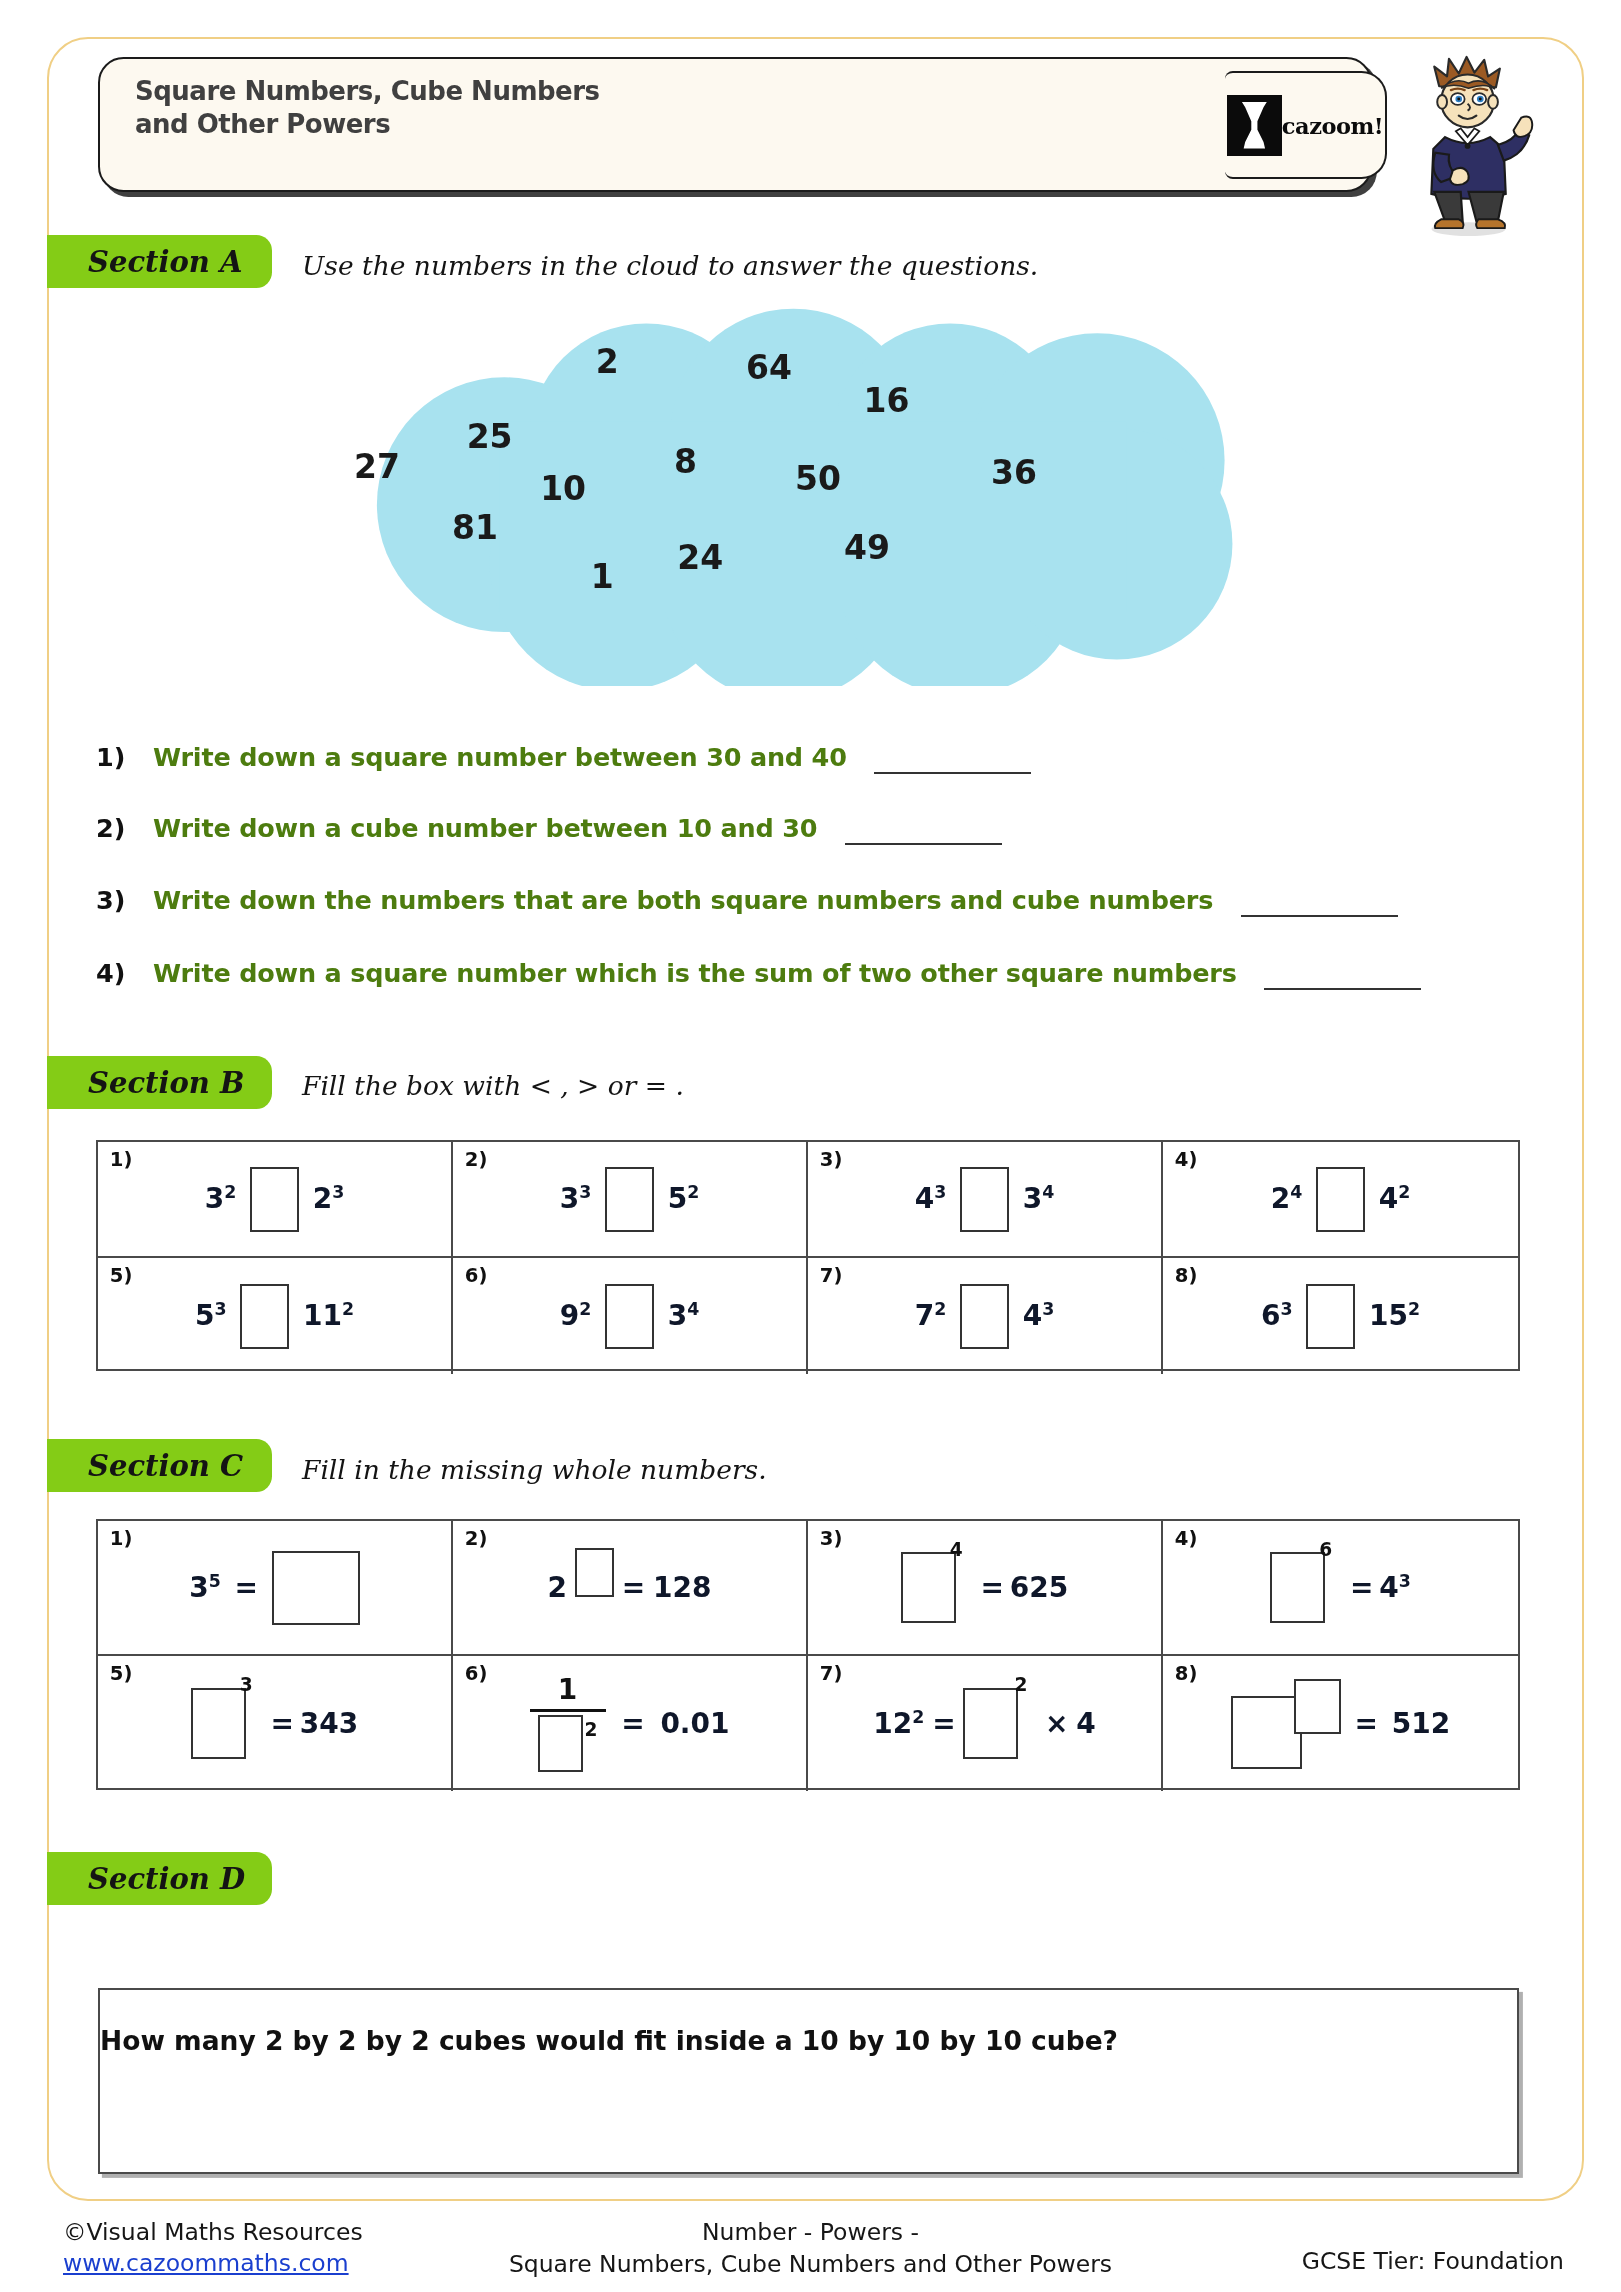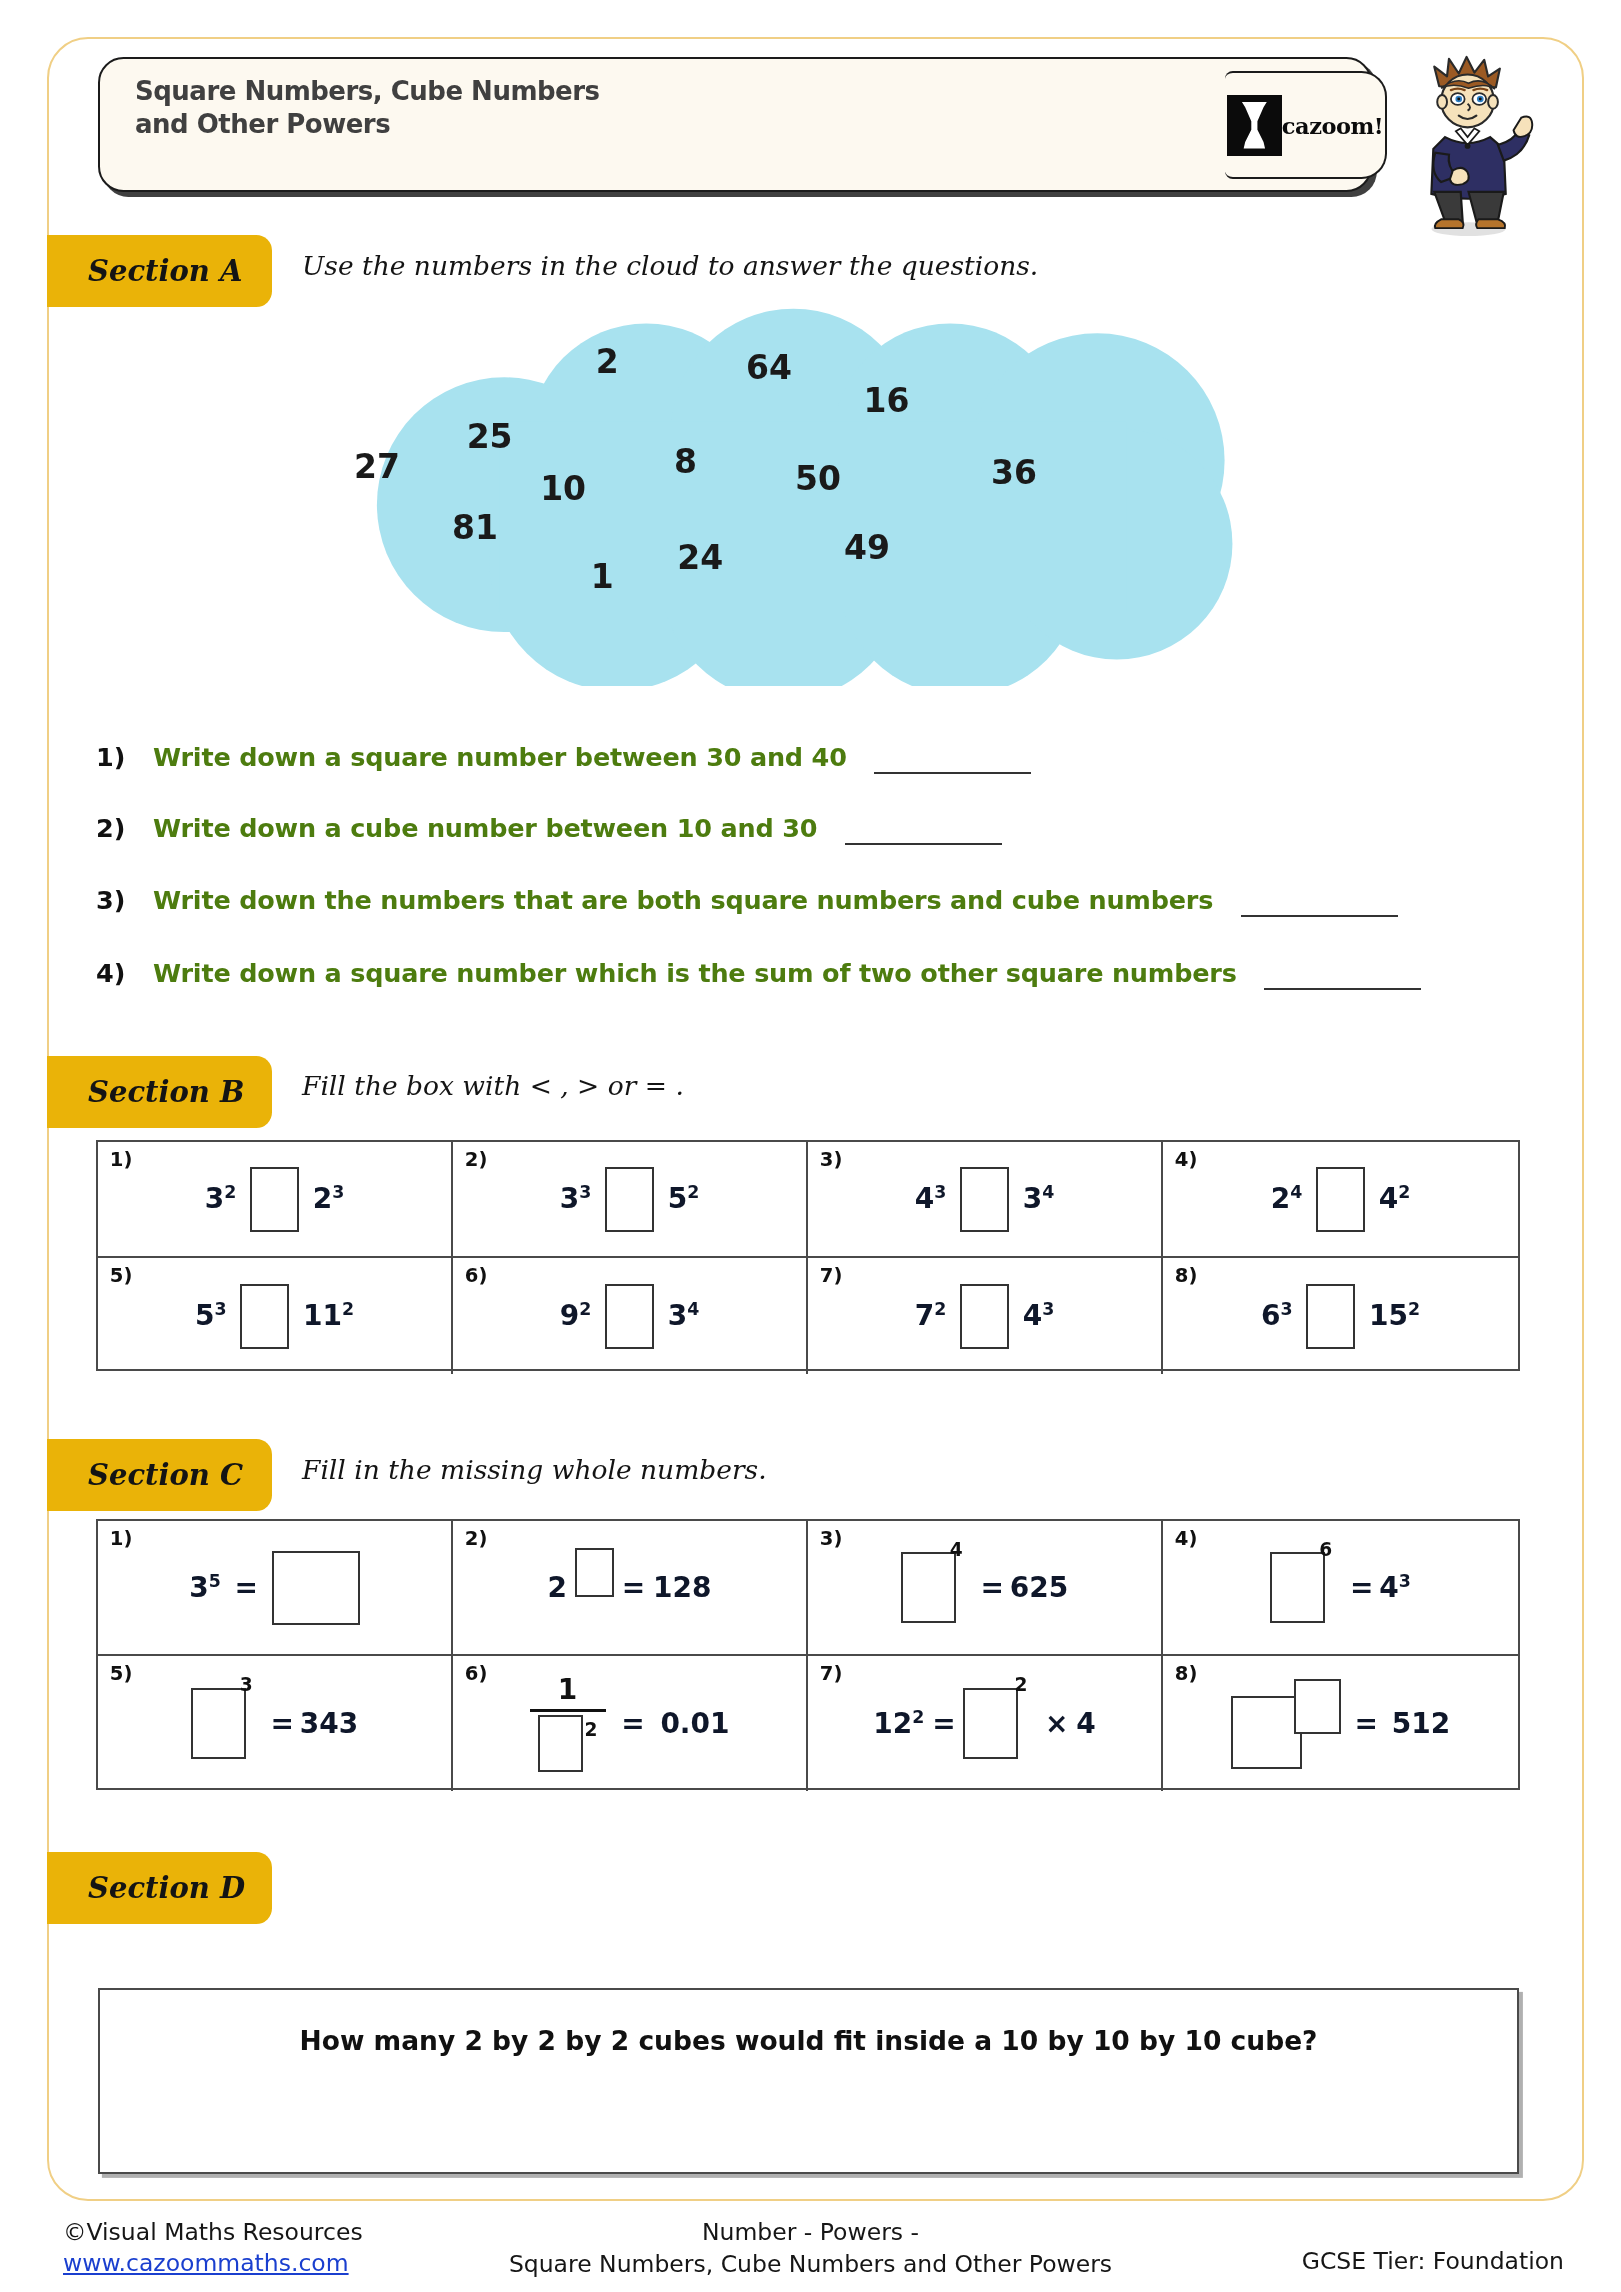--- a/index.html
+++ b/index.html
@@ -85,22 +85,22 @@
     margin-top: 2px;
     letter-spacing: -0.5px;
   }
 
   
   .mascot { position: absolute; left: 1402px; top: 47px; width: 137px; height: 191px; }
 
   
   .sec-pill {
     position: absolute;
-    height: 72px;
-    background: #eab308;
+    height: 53px;
+    background: #84cc16;
     border-radius: 0 15.7px 15.7px 0;
     display: flex;
     align-items: center;
   }
   .sec-pill .sec-label {
     font-family: "DejaVu Serif", serif;
     font-style: italic;
     font-weight: 700;
     font-size: 29px;
     color: #141414;
@@ -227,21 +227,20 @@
   .dbox {
     position: absolute;
     border: 2px solid #4a4a4a;
     background: #fff;
     box-shadow: 3.9px 3.9px 0 rgba(80,80,80,0.45);
   }
   .dq {
     position: absolute;
     top: 35px;
     left: 0; right: 0;
-    text-align: center;
     font-family: "DejaVu Sans", sans-serif;
     font-weight: 700;
     font-size: 26.5px;
     color: #111;
   }
 
   
   .footer { position: absolute; left: 0; top: 2217px; width: 1621px; height: 76px; }
   .f-left { position: absolute; left: 63px; top: 0; }
   .f-mid  { position: absolute; left: 0; right: 0; top: 0; text-align: center; }

